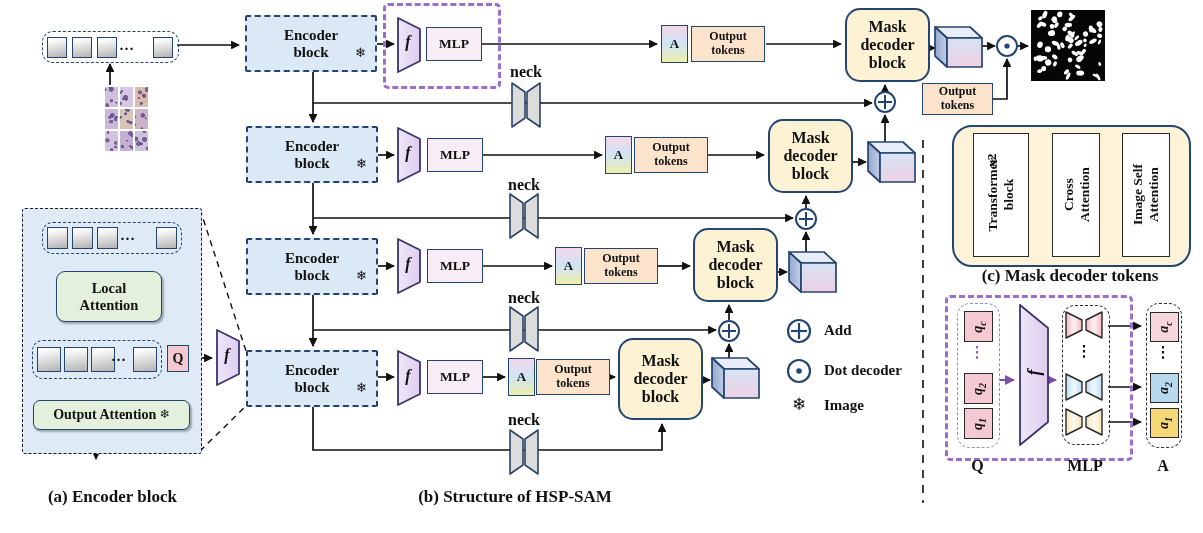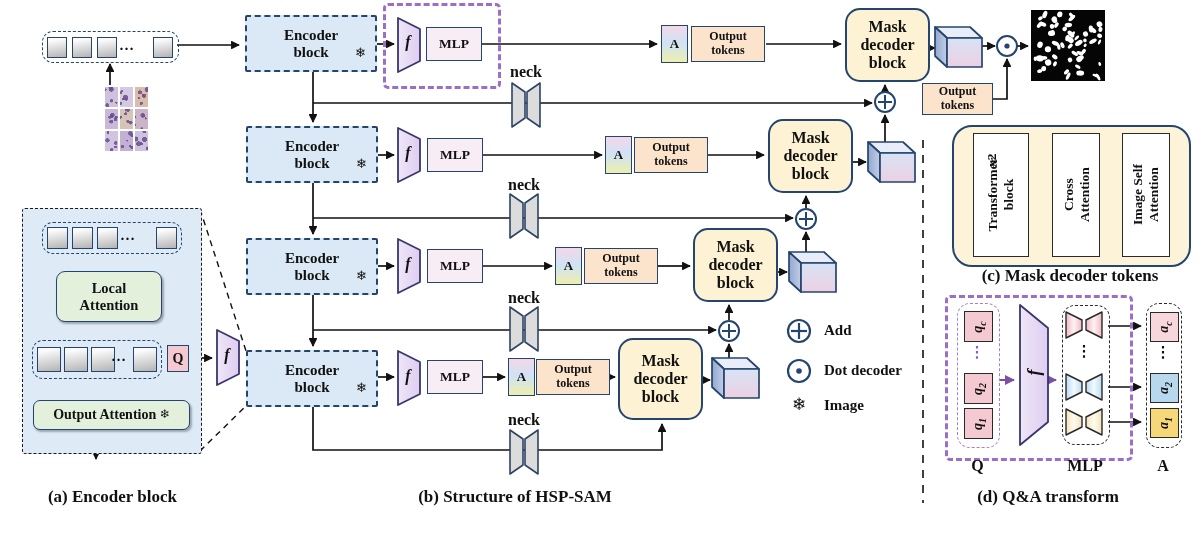--- a/index.html
+++ b/index.html
@@ -480,15 +480,14 @@
 <div class="tok" style="left:1150px;top:373px;width:27px;height:28px;background:#B8D8EE;">
   <span class="rlab"><i>a</i><sub>2</sub></span>
     </div>
 <div class="tok" style="left:1150px;top:408px;width:27px;height:28px;background:#F7D878;">
   <span class="rlab"><i>a</i><sub>1</sub></span>
     </div>
 
 <div class="lbl" style="left:957px;top:457px;width:41px;font-size:16px;">Q</div>
 <div class="lbl" style="left:1062px;top:457px;width:46px;font-size:16px;">MLP</div>
 <div class="lbl" style="left:1146px;top:457px;width:34px;font-size:16px;">A</div>
-<div class="lbl cap" style="left:958px;top:487px;width:180px;">(d) Q&amp;A transform</div>
 
 </div>
 
 </body></html>

